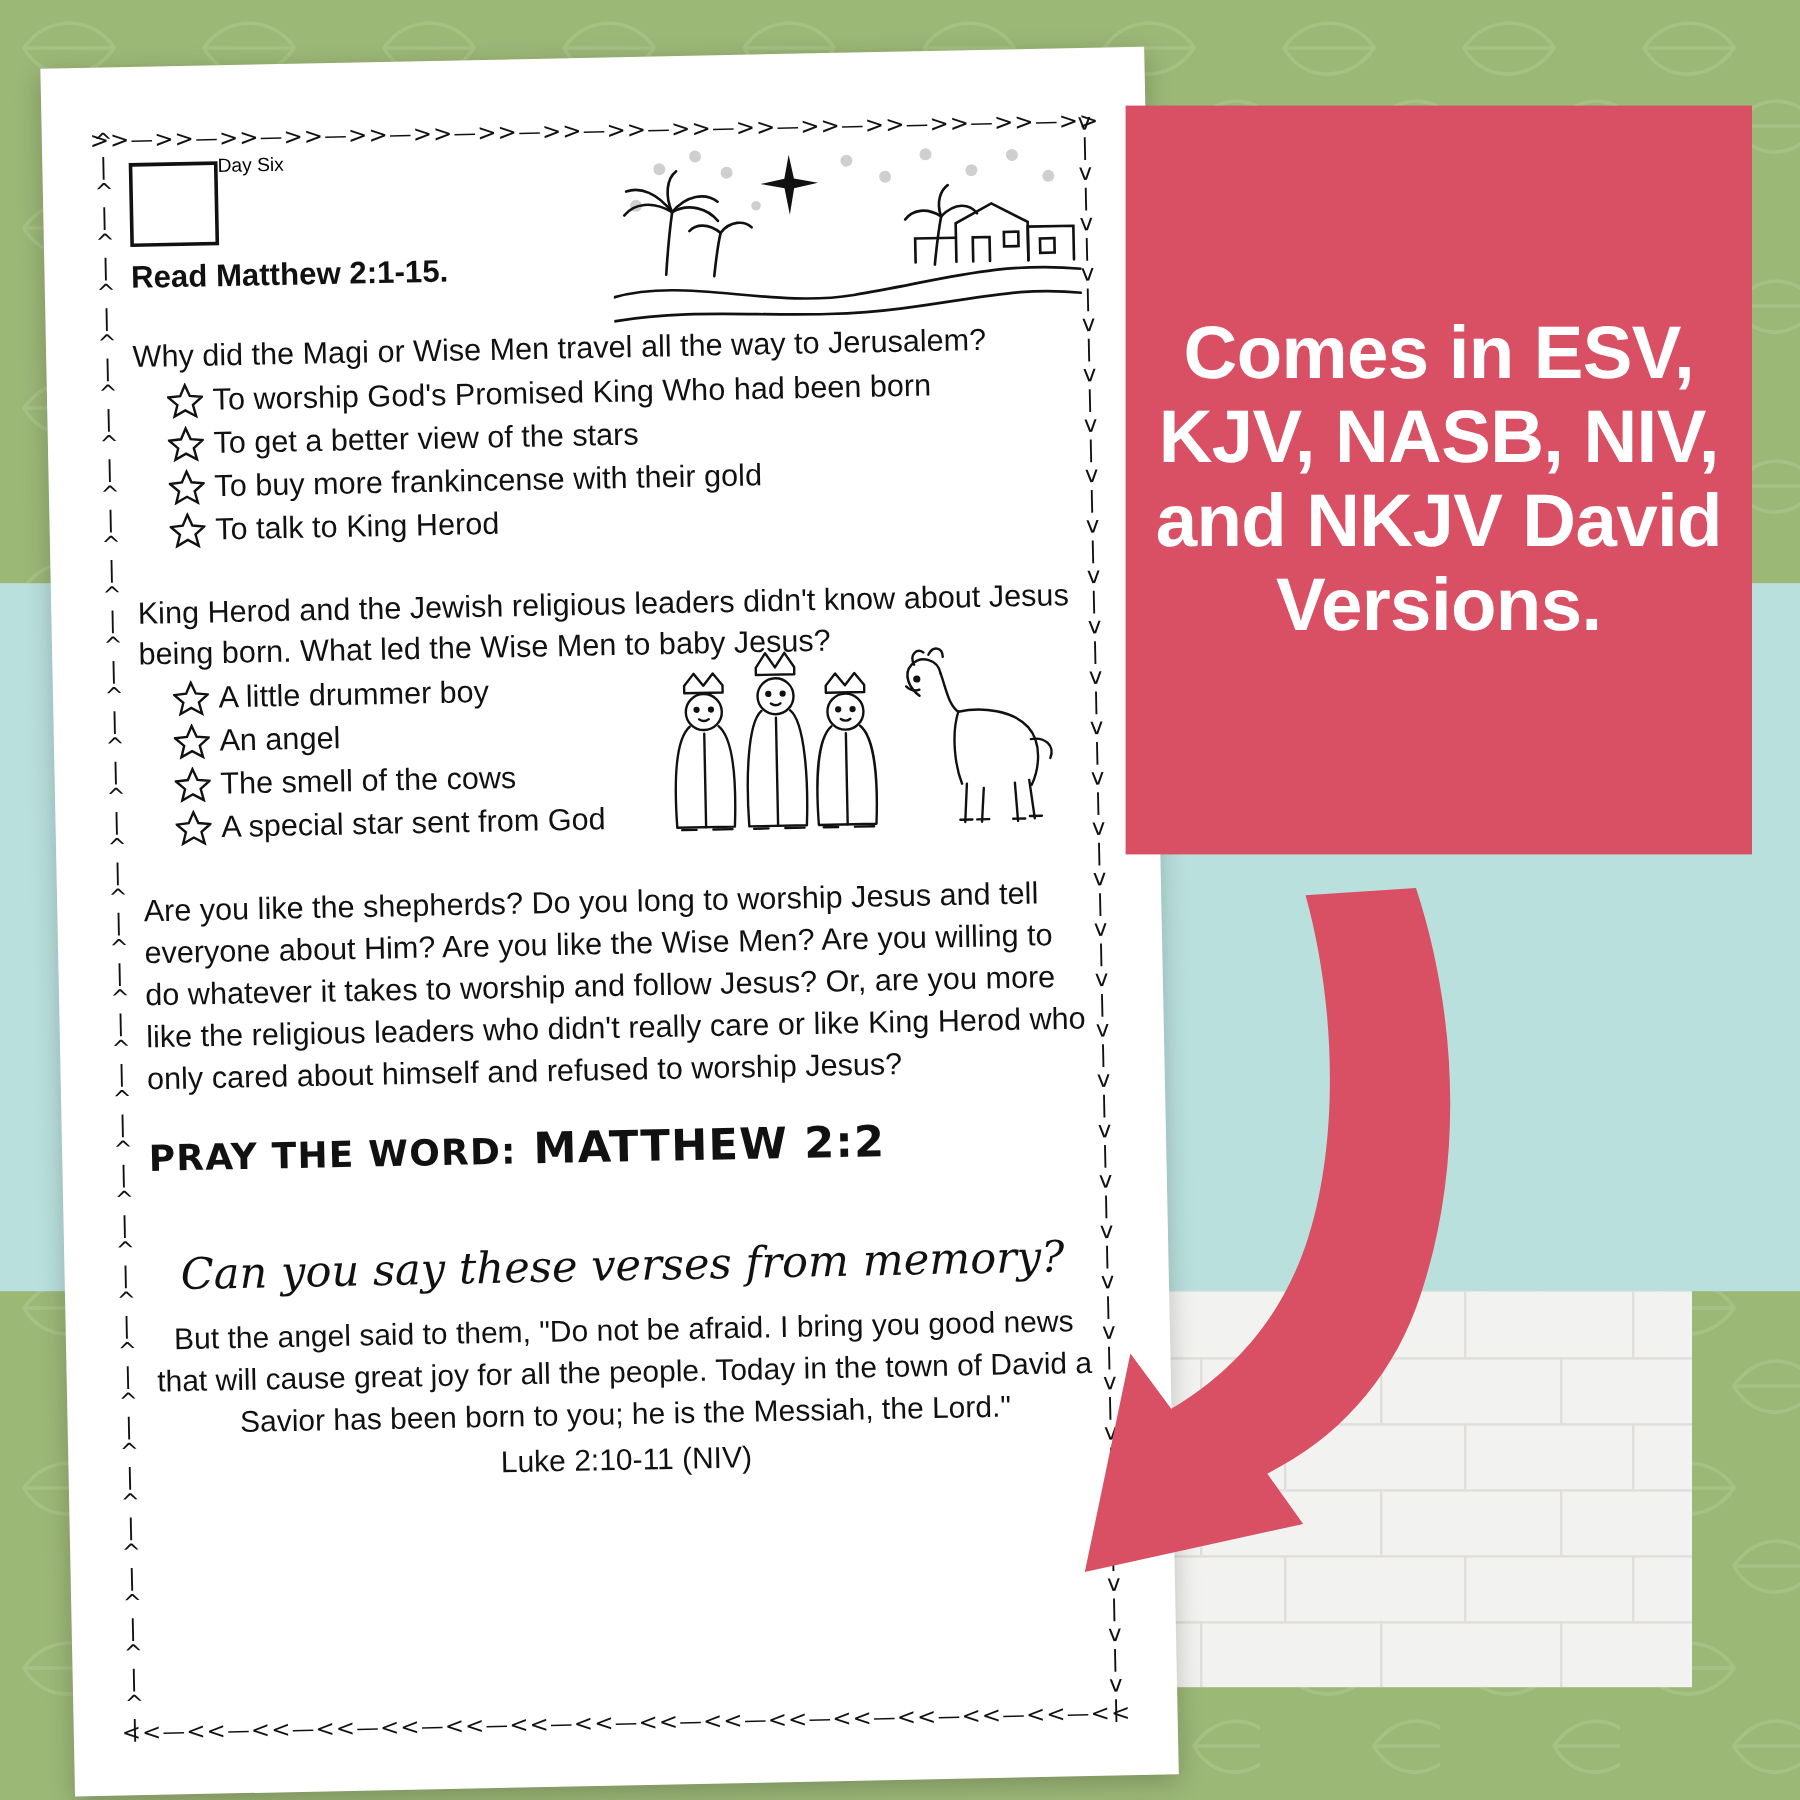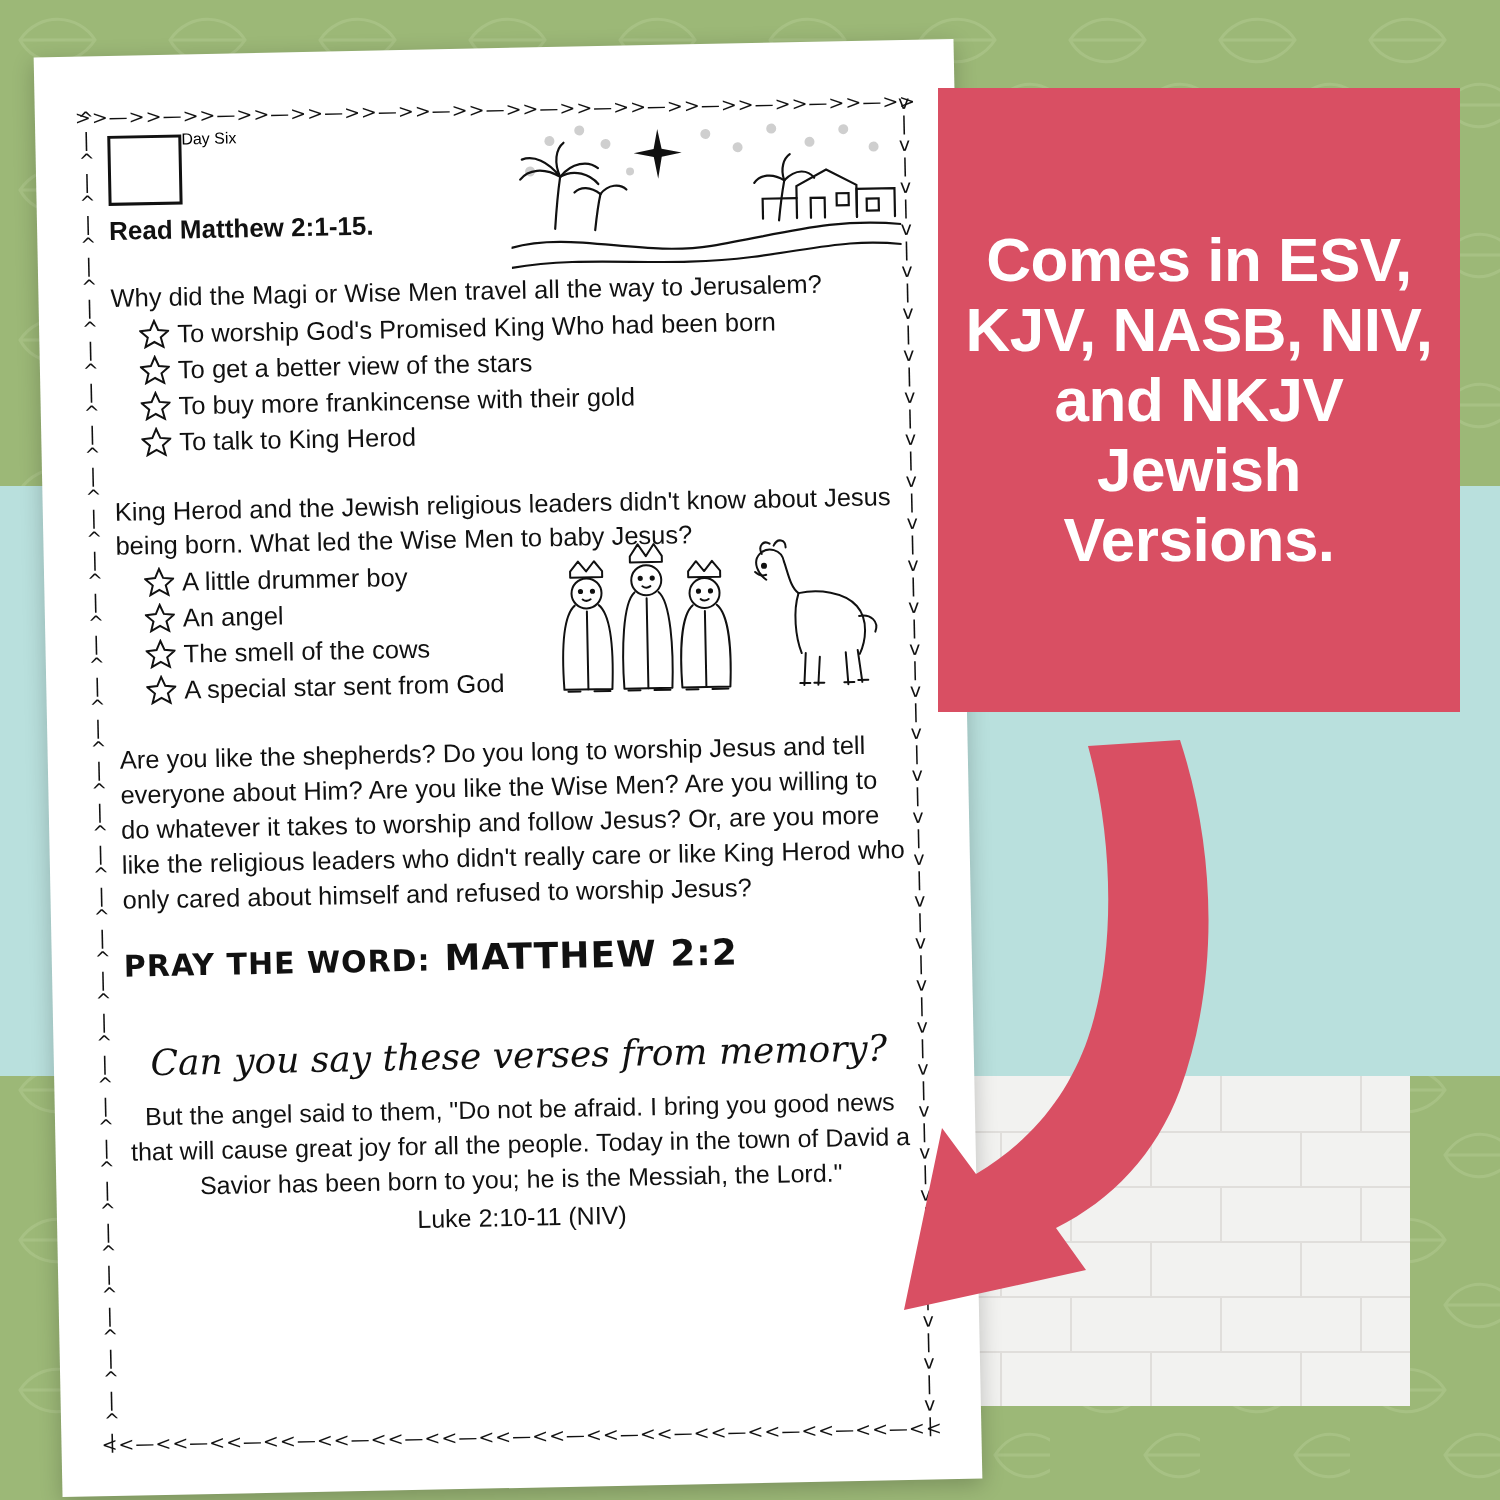--- a/index.html
+++ b/index.html
@@ -336,21 +336,21 @@
     </div>
 
     <div class="memory-q">Can you say these verses from memory?</div>
     <div class="verse">But the angel said to them, "Do not be afraid. I bring you good news that will cause great joy for all the people. Today in the town of David a Savior has been born to you; he is the Messiah, the Lord."</div>
     <div class="verse-ref">Luke 2:10-11 (NIV)</div>
 
   </div>
 </div>
 
 <div id="callout">
-  <div id="callout-text">Comes in ESV, KJV, NASB, NIV, and NKJV Jewish Versions.</div>
+  <div id="callout-text">Comes in ESV, KJV, NASB, NIV, and NKJV David Versions.</div>
 </div>
 
 <svg id="arrow" viewBox="0 0 420 620" xmlns="http://www.w3.org/2000/svg">
   <path d="M300 10
            C336 120, 340 250, 300 360
            C276 424, 232 470, 176 498
            L206 540
            L24 580
            L62 398
            L96 444

